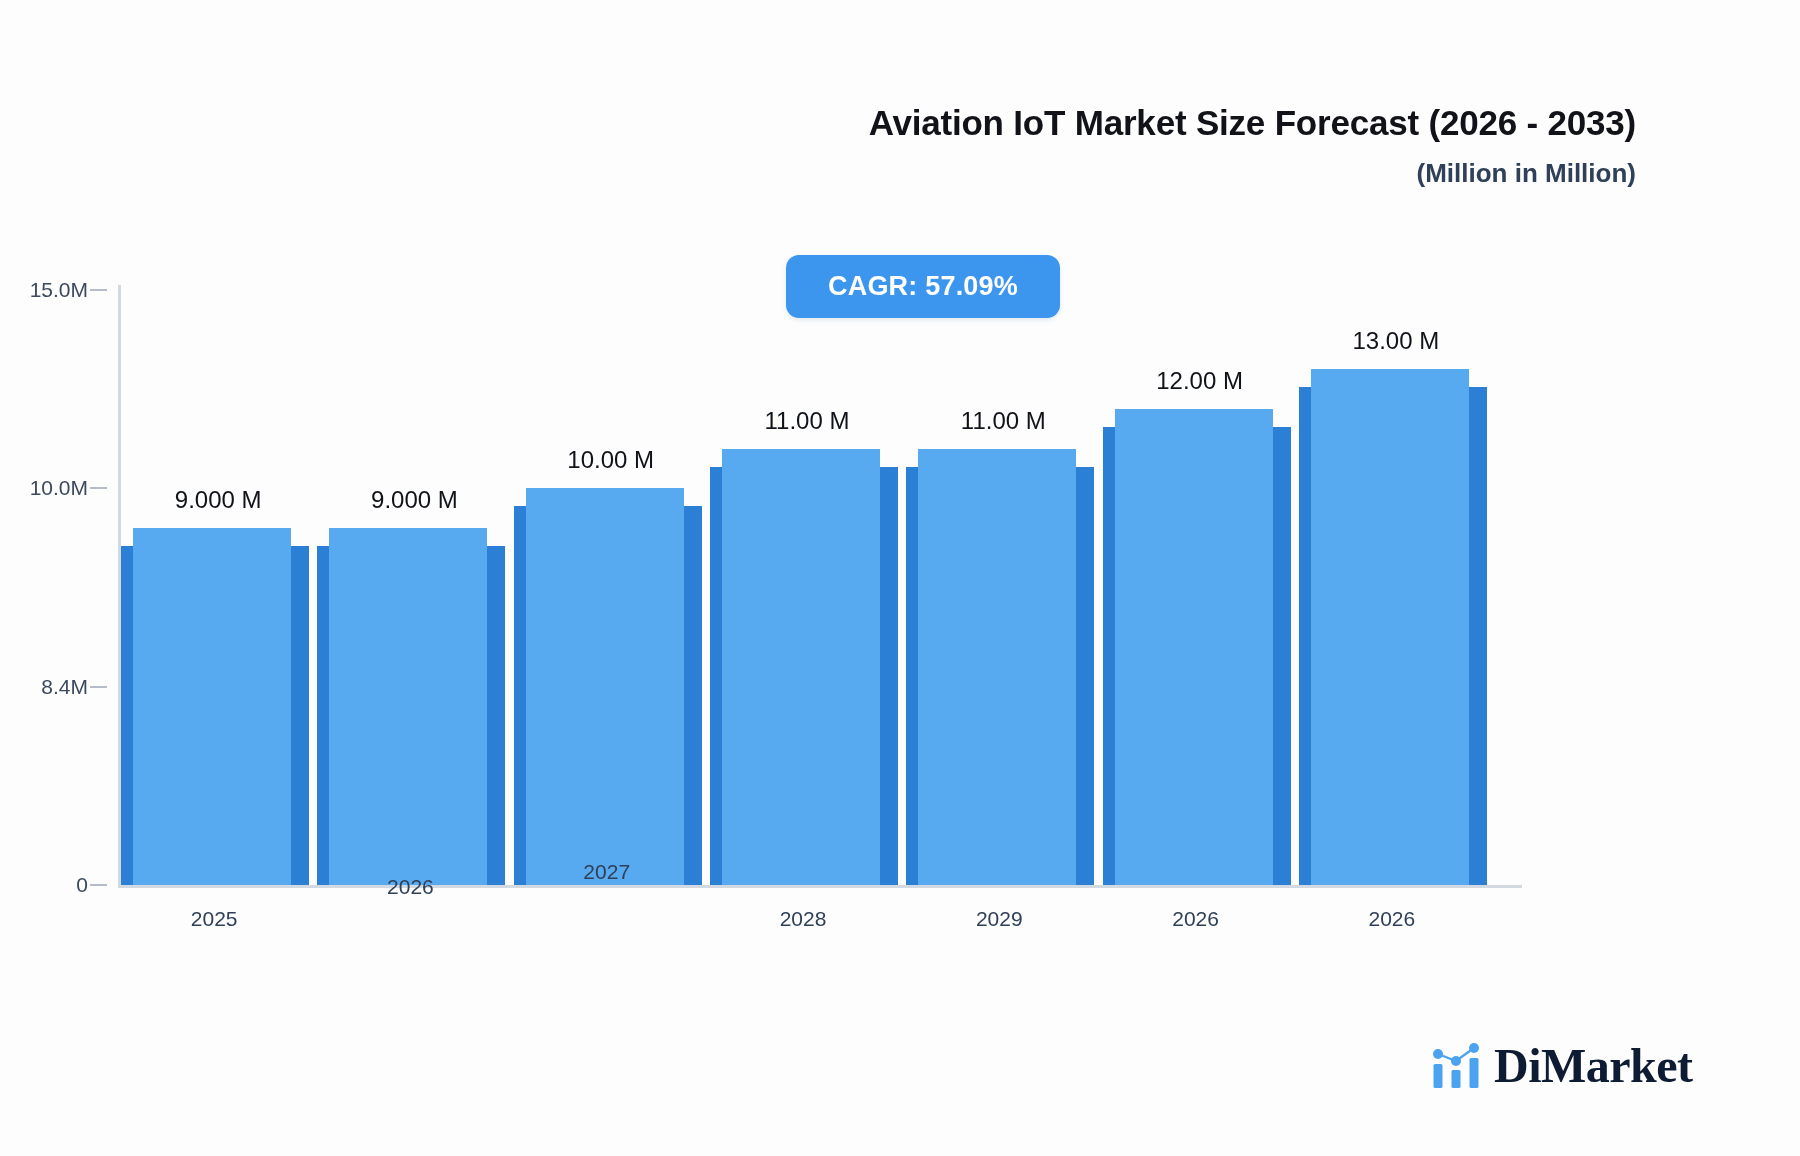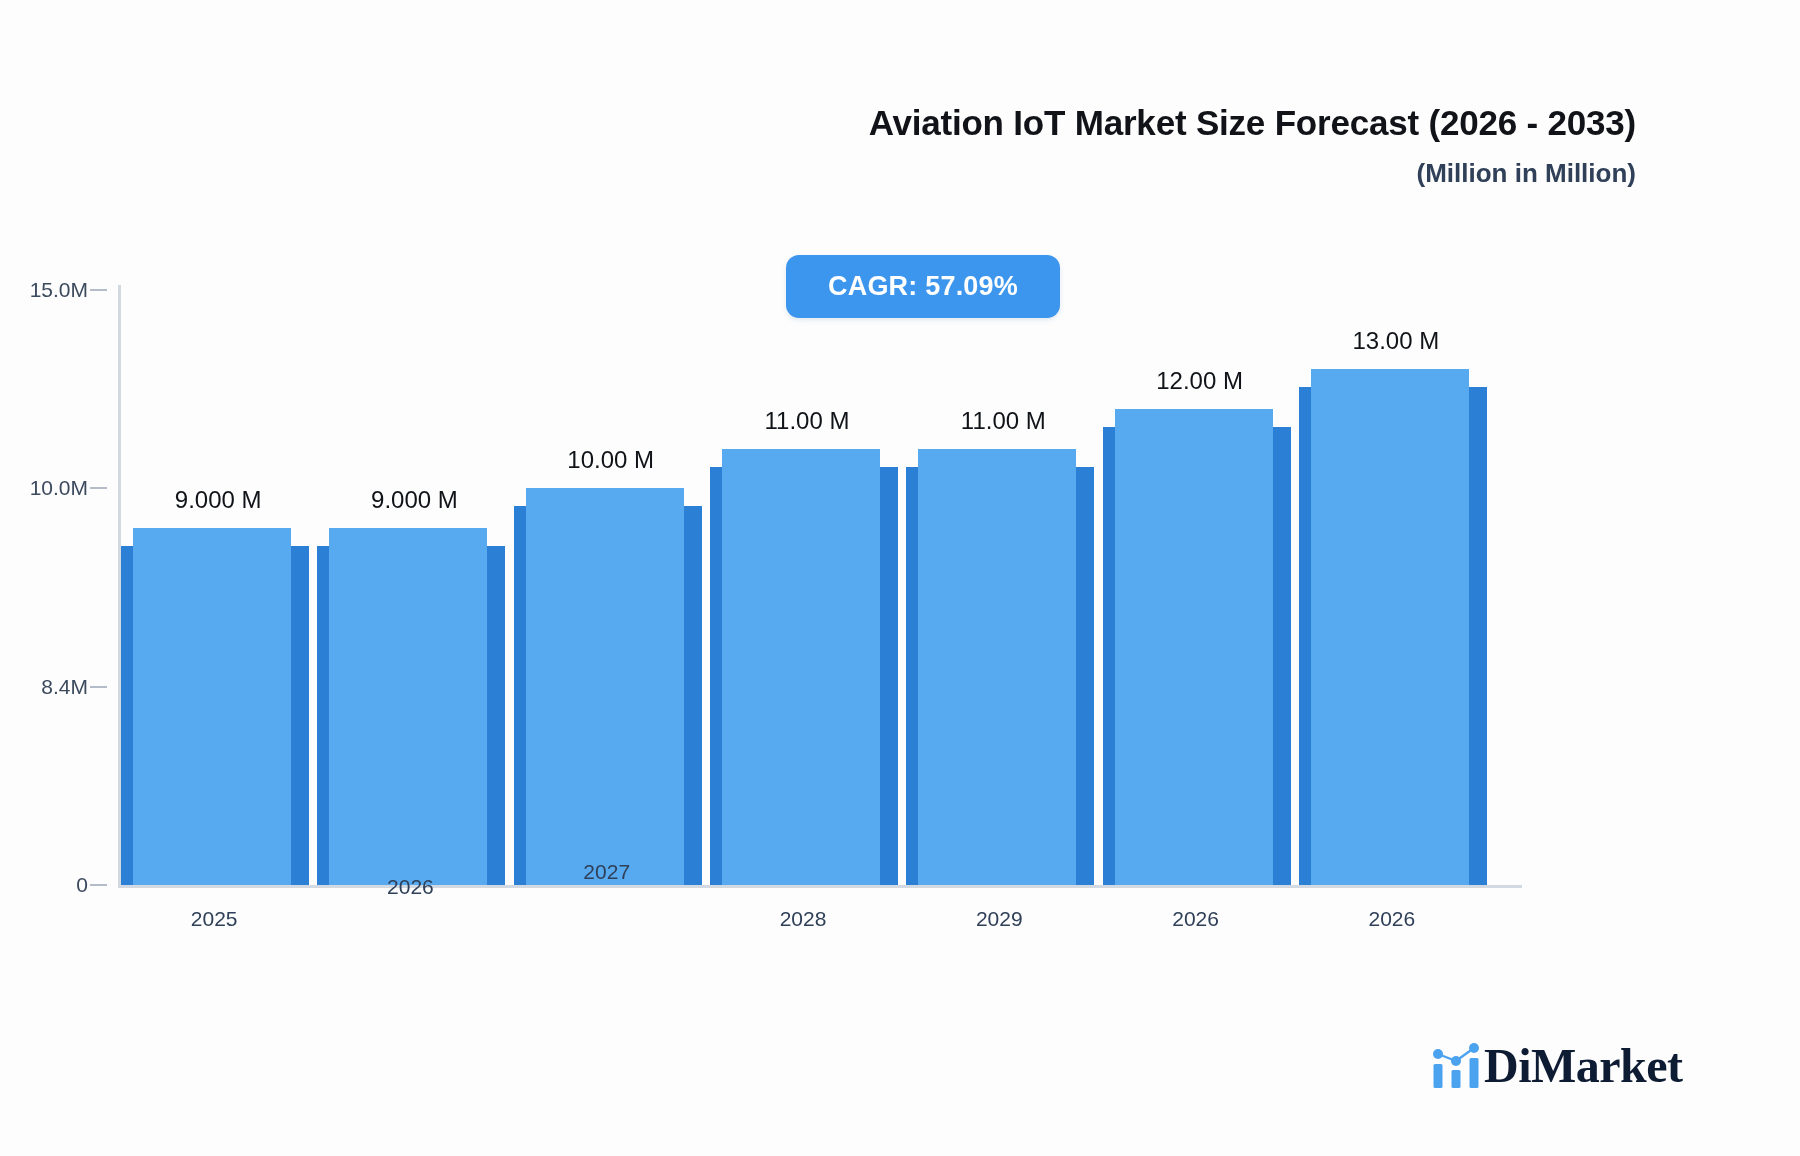--- a/index.html
+++ b/index.html
@@ -133,21 +133,21 @@
     white-space: nowrap;
   }
 
   
   .logo {
     position: absolute;
     left: 1432px;
     top: 1042px;
     display: flex;
     align-items: center;
-    gap: 0;
+    gap: 10px;
   }
   .logo-mark {
     display: block;
   }
   .logo-text {
     font-family: "Liberation Serif", serif;
     font-size: 48px;
     font-weight: bold;
     color: #0d1b33;
     letter-spacing: -0.5px;

